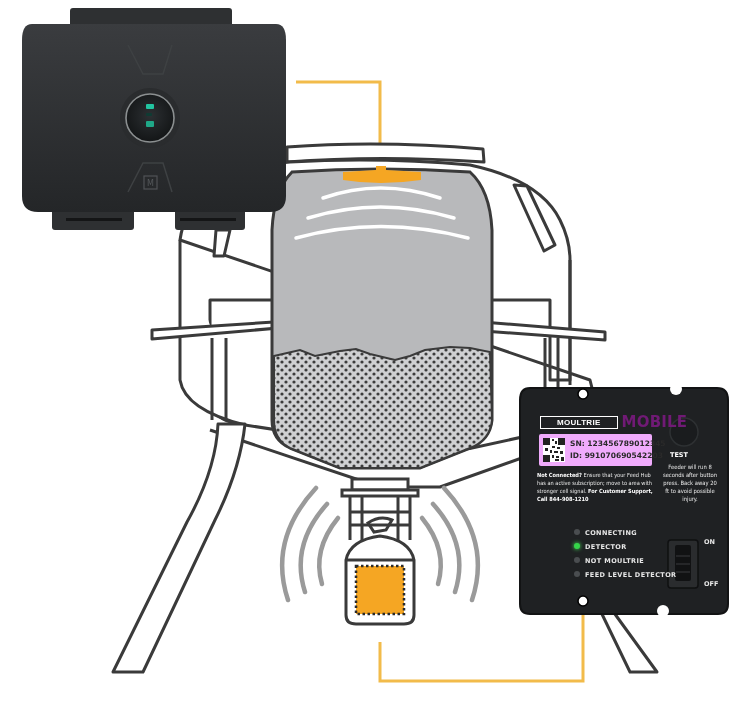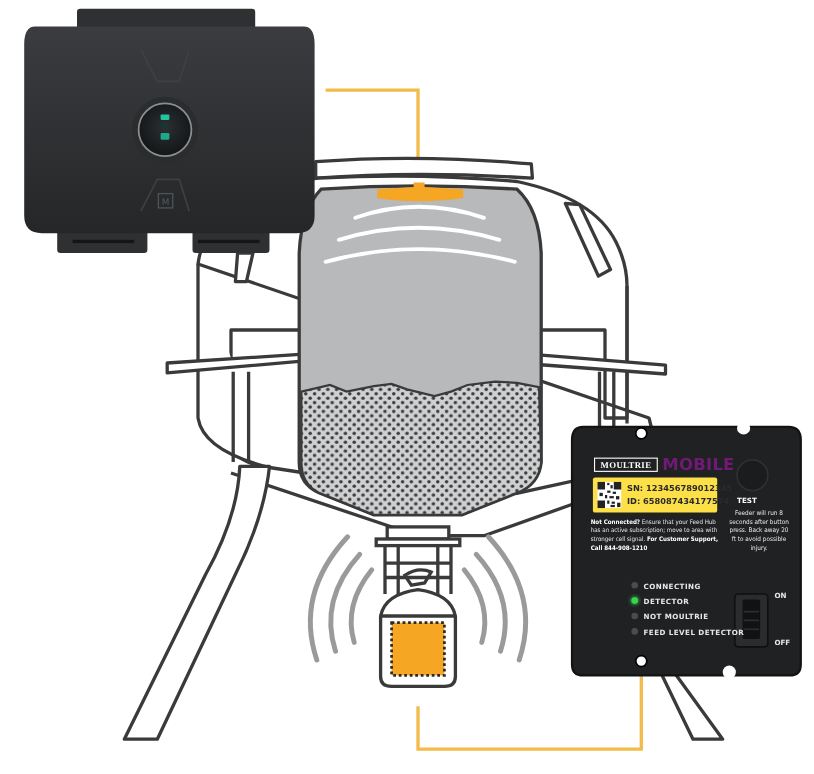--- a/index.html
+++ b/index.html
@@ -1,22 +1,22 @@
 <!DOCTYPE html>
 <html><head>
 <meta charset="utf-8">
 <style>
   html, body { margin: 0; padding: 0; background: #ffffff; }
   body { width: 740px; height: 704px; position: relative; overflow: hidden; font-family: "Liberation Sans", sans-serif; }
   #scene { position: absolute; left: 0; top: 0; }
   .panel-text { font-family: "DejaVu Sans Condensed", "DejaVu Sans", sans-serif; }
   .brand-wrap { position: absolute; left: 540px; top: 413px; display: flex; align-items: center; gap: 4px; }
-  .brand-box { border: 1.5px solid #ffffff; padding: 0 5px; font-family: Liberation Serif, serif; font-weight: bold; font-size: 8px; letter-spacing: 0.3px; line-height: 11px; color: #fff; }
+  .brand-box { border: 1.5px solid #ffffff; padding: 0 16px; font-family: Liberation Sans, sans-serif; font-weight: bold; font-size: 8px; letter-spacing: 0.3px; line-height: 11px; color: #fff; }
   .brand-mobile { font-family: "DejaVu Sans", sans-serif; font-weight: bold; font-size: 15px; color: #701a75; letter-spacing: 0.2px; }
-  .label-card { position: absolute; left: 539px; top: 434px; width: 113px; height: 32px; background: #fde047; border-radius: 2px; }
+  .label-card { position: absolute; left: 539px; top: 434px; width: 113px; height: 32px; background: #f0abfc; border-radius: 2px; }
   .qr { position: absolute; left: 4px; top: 4px; width: 22px; height: 24px; }
   .sn, .id { position: absolute; left: 31px; font-family: "DejaVu Sans", sans-serif; font-weight: bold; font-size: 7.5px; color: #2a2a2a; white-space: nowrap; }
   .sn { top: 5px; } .id { top: 17px; }
   .notice { position: absolute; left: 537px; top: 471px; width: 122px; font-size: 5.6px; line-height: 8px; color: #e8e8e8; }
   .notice b { color: #ffffff; }
   .test-label { position: absolute; left: 670px; top: 451px; width: 40px; text-align: left; font-family: "DejaVu Sans", sans-serif; font-weight: bold; font-size: 6.5px; color: #fff; }
   .test-desc { position: absolute; left: 662px; top: 463px; width: 56px; text-align: center; font-size: 5.8px; line-height: 8px; color: #e8e8e8; }
   .leds { position: absolute; left: 574px; top: 529px; }
   .led-row { display: flex; height: 14px; }
   .led { width: 6px; height: 6px; border-radius: 50%; background: #4a4d50; margin-right: 5px; }
@@ -161,21 +161,21 @@
         <rect x="7" y="12" width="2" height="3"></rect>
       <rect x="11" y="13" width="4" height="2"></rect>
         <rect x="17" y="13" width="3" height="3"></rect>
         <rect x="9" y="17" width="2" height="3"></rect>
       <rect x="13" y="18" width="3" height="2"></rect>
         <rect x="18" y="19" width="3" height="4"></rect>
         <rect x="12" y="21" width="4" height="2"></rect>
     </g>
   </svg>
   <span class="sn">SN: 123456789012345</span>
-  <span class="id">ID: 658087434177574</span>
+  <span class="id">ID: 991070690542203</span>
 </div>
 
 <div class="notice panel-text"><b>Not Connected?</b><span> Ensure that your Feed Hub has an active subscription; move to area with stronger cell signal. </span><b>For Customer Support, Call 844-908-1210</b></div>
 
 <div class="test-label">TEST</div>
 <div class="test-desc panel-text">Feeder will run 8 seconds after button press. Back away 20 ft to avoid possible injury.</div>
 
 <div class="leds">
   <div class="led-row">
     <span class="led"></span>

